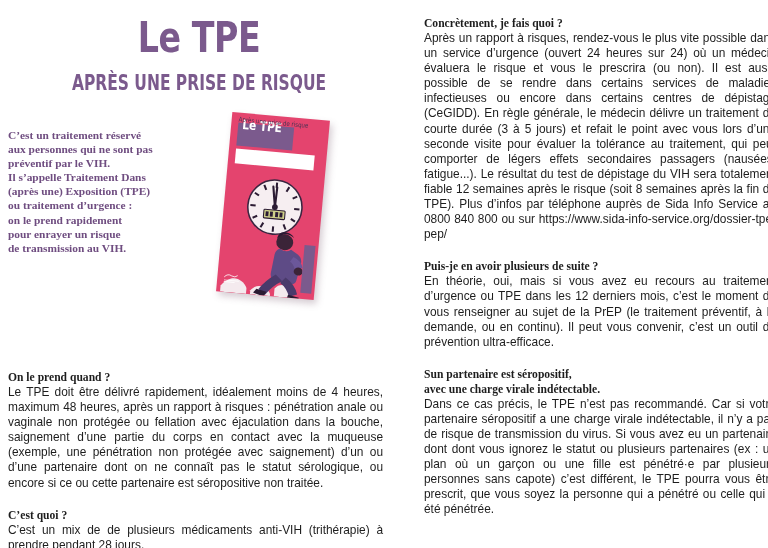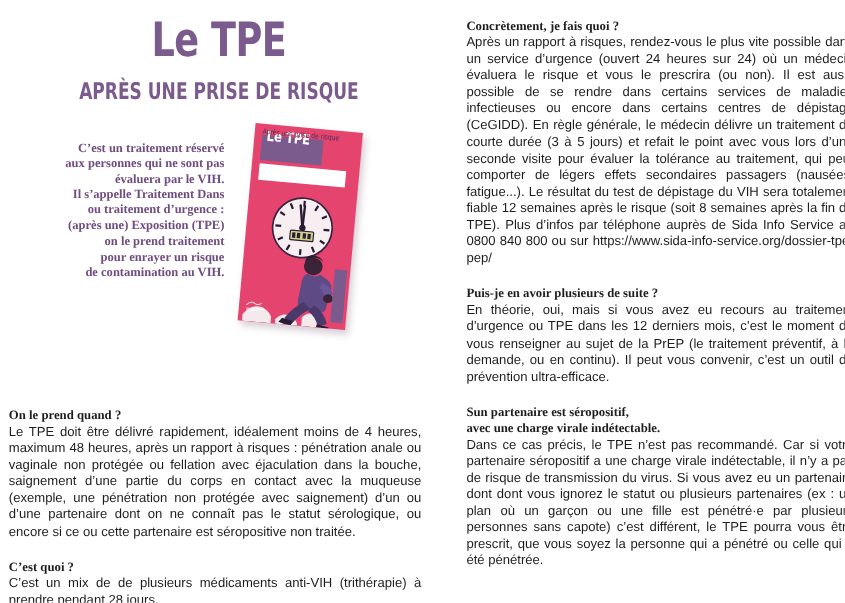--- a/index.html
+++ b/index.html
@@ -62,21 +62,21 @@
     color: #7b5a8d;
     margin: 14px 0 0 0;
     letter-spacing: 0px;
     transform: scaleX(0.82);
   }
 
   
   .intro {
     margin-top: 34px;
     width: 196px;
-    text-align: right;
+    text-align: left;
     font-family: "Liberation Serif", serif;
     font-weight: bold;
     font-size: 11.4px;
     line-height: 14.1px;
     color: #6f4d80;
   }
   .intro-line { display: block; white-space: nowrap; }
 
   
   .brochure-wrap {
@@ -218,27 +218,27 @@
   <div class="col-left">
 
     <div class="masthead">
       <div class="main-title">Le TPE</div>
       <div class="sub-title">APRÈS UNE PRISE DE RISQUE</div>
     </div>
 
     <div class="intro">
       <span class="intro-line">C’est un traitement réservé</span>
       <span class="intro-line">aux personnes qui ne sont pas</span>
-      <span class="intro-line">évaluera par le VIH.</span>
+      <span class="intro-line">préventif par le VIH.</span>
       <span class="intro-line">Il s’appelle Traitement Dans</span>
+      <span class="intro-line">(après une) Exposition (TPE)</span>
       <span class="intro-line">ou traitement d’urgence :</span>
-      <span class="intro-line">(après une) Exposition (TPE)</span>
-      <span class="intro-line">on le prend traitement</span>
+      <span class="intro-line">on le prend rapidement</span>
       <span class="intro-line">pour enrayer un risque</span>
-      <span class="intro-line">de contamination au VIH.</span>
+      <span class="intro-line">de transmission au VIH.</span>
     </div>
 
     <div class="brochure-wrap">
       <div class="brochure">
 
         <div class="br-badge"></div>
         <div class="br-badge-txt">Le TPE</div>
 
         <div class="br-strip"></div>
         <div class="br-strip-txt">Après une prise de risque</div>

